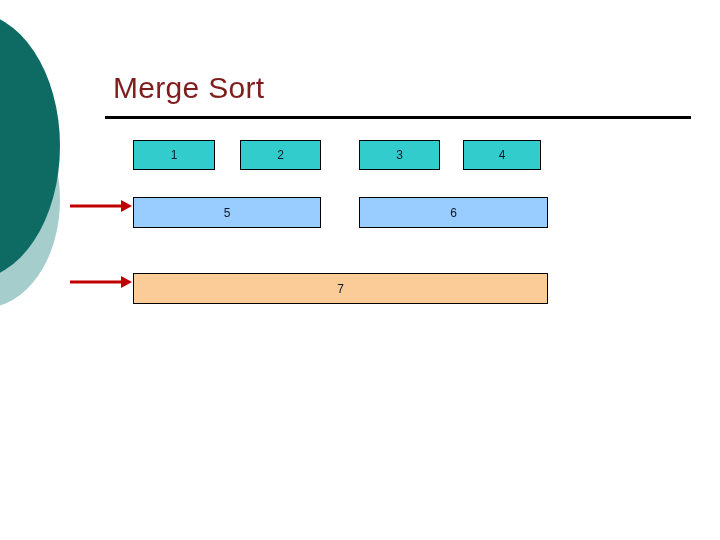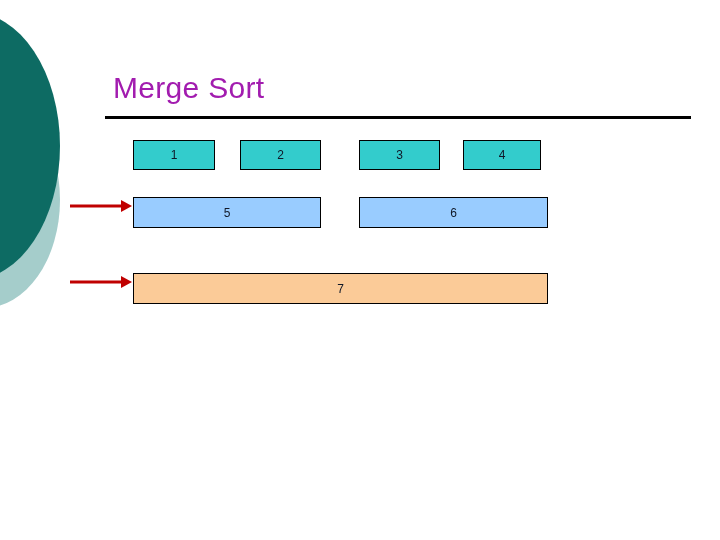--- a/index.html
+++ b/index.html
@@ -38,21 +38,21 @@
     z-index: 2;
   }
 
   
   #title {
     position: absolute;
     left: 113px;
     top: 70px;
     font-size: 30px;
     line-height: 36px;
-    color: #a21caf;
+    color: #7f1d1d;
     font-weight: normal;
     letter-spacing: 0.3px;
     white-space: nowrap;
     z-index: 5;
   }
   #title-rule {
     position: absolute;
     left: 105px;
     top: 116px;
     width: 586px;

